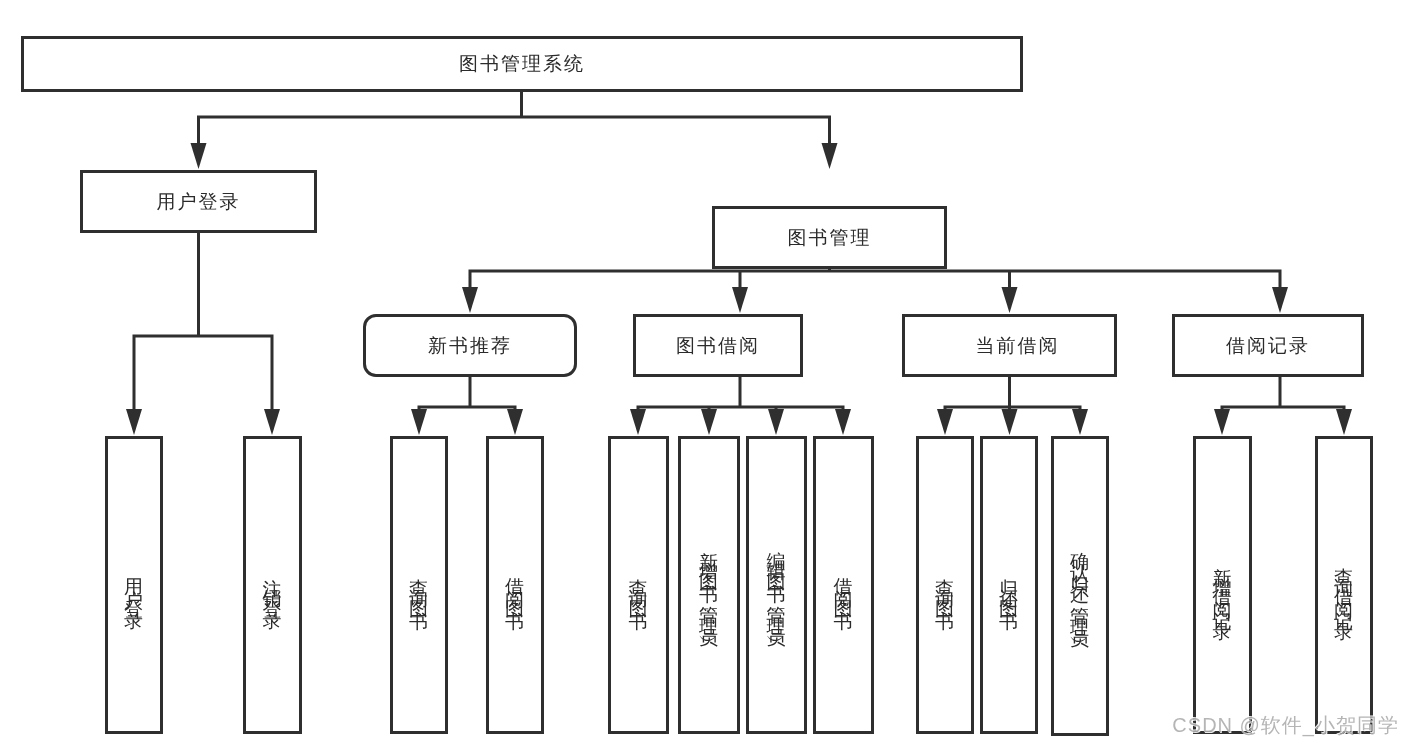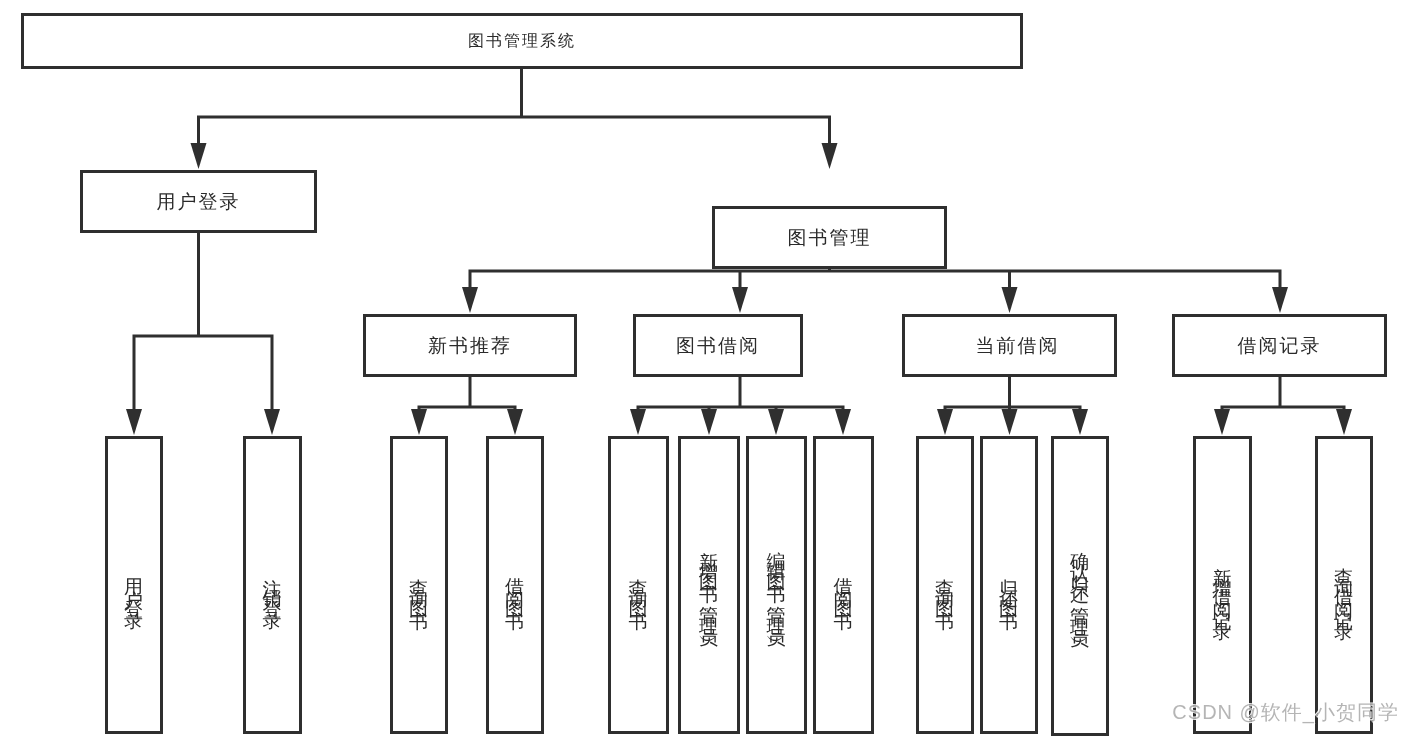--- a/index.html
+++ b/index.html
@@ -10,36 +10,36 @@
     font-family:"Liberation Sans", sans-serif;
     overflow:hidden;
   }
   .connectors{position:absolute;left:0;top:0;z-index:1;}
   .hbox{
     position:absolute;z-index:2;box-sizing:border-box;
     background:#ffffff;border:3px solid #2f2f2f;
     display:flex;align-items:center;justify-content:center;
     color:#2b2b2b;font-size:19px;letter-spacing:2px;
   }
-  .hbox.root{font-size:16px;}
+  .hbox.root{font-size:19px;margin-top:23px;}
   .vbox{
     position:absolute;z-index:2;box-sizing:border-box;
     background:#ffffff;border:3px solid #2f2f2f;
     display:flex;align-items:center;justify-content:center;
   }
   .vbox .vtext{
     writing-mode:vertical-rl;
     text-orientation:mixed;
     font-size:19px;line-height:1;
     letter-spacing:11px;
     color:#2b2b2b;
     white-space:nowrap;
   }
   .watermark{
-    position:absolute;right:6px;bottom:21px;z-index:5;
+    position:absolute;right:6px;bottom:8px;z-index:5;
     font-size:20px;color:#aeaeae;opacity:.9;
     text-shadow:1px 1px 0 #ffffff, -1px -1px 0 #ffffff;
     letter-spacing:1px;
   }
 </style>
 </head>
 <body>
 
 <div class="canvas">
 
@@ -97,30 +97,30 @@
     <span>图书管理系统</span>
   </div>
 
   <div class="hbox" style="left:80px;top:170px;width:237px;height:63px;">
     <span>用户登录</span>
   </div>
   <div class="hbox" style="left:712px;top:170px;width:235px;height:63px;margin-top:36px;">
     <span>图书管理</span>
   </div>
 
-  <div class="hbox" style="left:363px;top:314px;width:214px;height:63px;">
+  <div class="hbox" style="left:363px;top:314px;width:214px;height:63px;border-radius:13px;">
     <span>新书推荐</span>
   </div>
   <div class="hbox" style="left:633px;top:314px;width:170px;height:63px;">
     <span>图书借阅</span>
   </div>
   <div class="hbox" style="left:902px;top:314px;width:215px;height:63px;padding-left:16px;">
     <span>当前借阅</span>
   </div>
-  <div class="hbox" style="left:1172px;top:314px;width:215px;height:63px;text-align:center;">
+  <div class="hbox" style="left:1172px;top:314px;width:192px;height:63px;text-align:center;">
     <span>借阅记录</span>
   </div>
 
   <div class="vbox" style="left:105px;top:436px;width:58px;height:298px;">
     <span class="vtext">用户登录</span>
   </div>
   <div class="vbox" style="left:243px;top:436px;width:59px;height:298px;">
     <span class="vtext">注销登录</span>
   </div>
 

